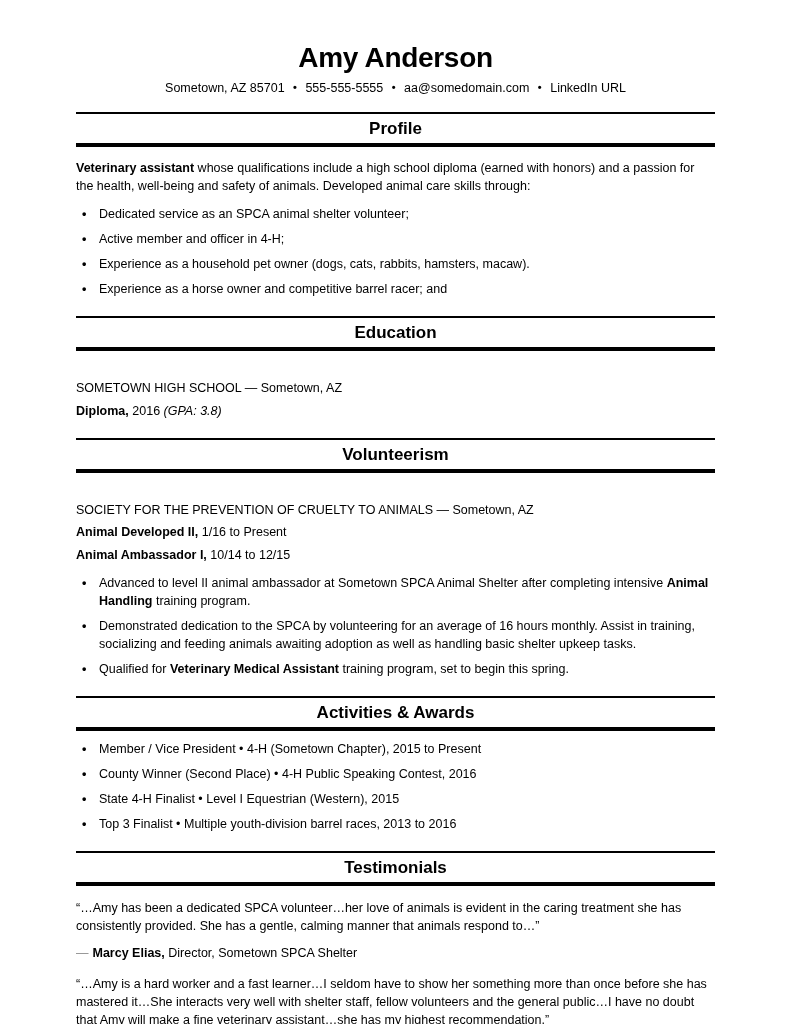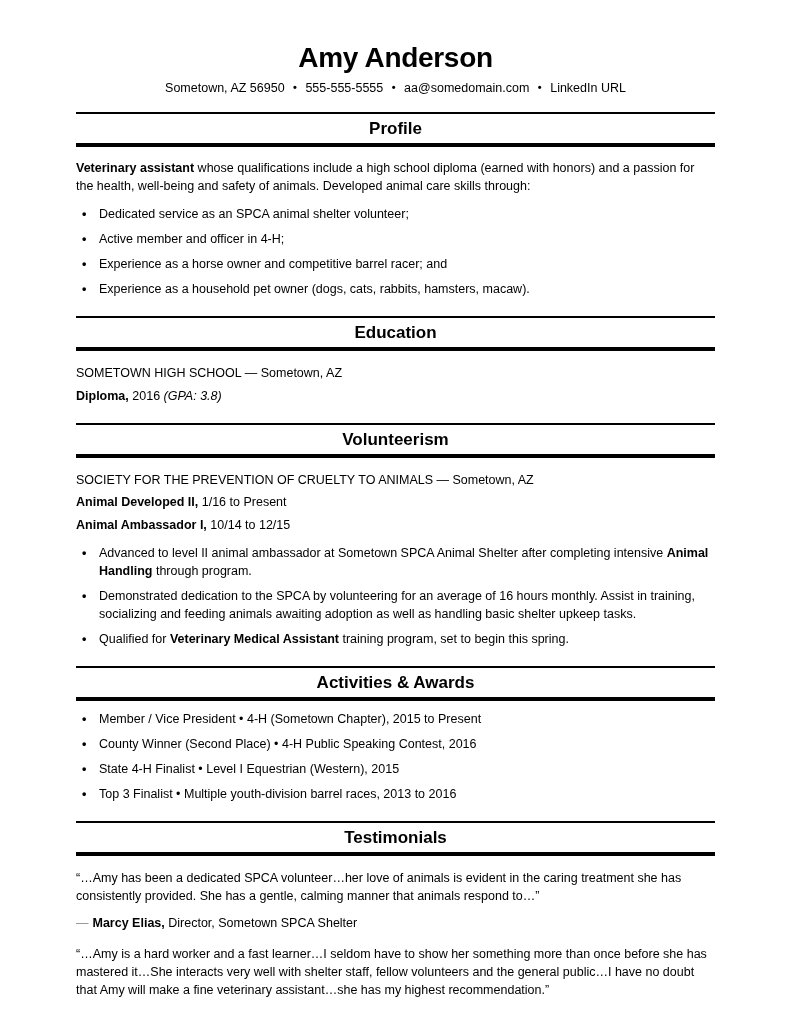--- a/index.html
+++ b/index.html
@@ -57,67 +57,67 @@
     margin-bottom: 7.5px;
   }
   ul.bullets li::before {
     content: "\2022";
     position: absolute;
     left: -17px;
     top: 0;
     font-weight: bold;
   }
   .edu-line, .role-line { margin: 5px 0; }
-  .first-line { margin-top: 14px; }
+  .first-line { margin-top: 29px; }
   .italic { font-style: italic; }
   .bold { font-weight: bold; }
   .quote { margin: 14px 0 6px 0; }
   .attribution { margin: 9px 0 4px 0; }
   .attr-dash { color: #8a8a8a; margin-right: 4px; }
 </style>
 </head>
 <body>
 
 <div class="page">
 
   <h1 class="name">Amy Anderson</h1>
   <div class="contact">
-    <span>Sometown, AZ 56950</span>
+    <span>Sometown, AZ 85701</span>
     <span class="sep">•</span>
     <span>555-555-5555</span>
     <span class="sep">•</span>
     <span>aa@somedomain.com</span>
     <span class="sep">•</span>
     <span>LinkedIn URL</span>
   </div>
 
   <div class="section-title">Profile</div>
   <div class="body-text">
     <p class="lead"><b class="bold">Veterinary assistant</b><span> whose qualifications include a high school diploma (earned with honors) and a passion for the health, well-being and safety of animals. Developed animal care skills through:</span></p>
     <ul class="bullets">
       <li><span>Dedicated service as an SPCA animal shelter volunteer;</span></li>
       <li><span>Active member and officer in 4-H;</span></li>
+      <li><span>Experience as a household pet owner (dogs, cats, rabbits, hamsters, macaw).</span></li>
       <li><span>Experience as a horse owner and competitive barrel racer; and</span></li>
-      <li><span>Experience as a household pet owner (dogs, cats, rabbits, hamsters, macaw).</span></li>
     </ul>
   </div>
 
   <div class="section-title">Education</div>
   <div class="body-text">
     <div class="edu-line first-line">SOMETOWN HIGH SCHOOL — Sometown, AZ</div>
     <div class="edu-line"><b class="bold">Diploma,</b><span> 2016 </span><span class="italic">(GPA: 3.8)</span></div>
   </div>
 
   <div class="section-title">Volunteerism</div>
   <div class="body-text">
     <div class="edu-line first-line">SOCIETY FOR THE PREVENTION OF CRUELTY TO ANIMALS — Sometown, AZ</div>
     <div class="role-line"><b class="bold">Animal Developed II,</b><span> 1/16 to Present</span></div>
     <div class="role-line"><b class="bold">Animal Ambassador I,</b><span> 10/14 to 12/15</span></div>
     <ul class="bullets">
-      <li><span>Advanced to level II animal ambassador at Sometown SPCA Animal Shelter after completing intensive </span><b class="bold">Animal Handling</b><span> through program.</span></li>
+      <li><span>Advanced to level II animal ambassador at Sometown SPCA Animal Shelter after completing intensive </span><b class="bold">Animal Handling</b><span> training program.</span></li>
       <li><span>Demonstrated dedication to the SPCA by volunteering for an average of 16 hours monthly. Assist in training, socializing and feeding animals awaiting adoption as well as handling basic shelter upkeep tasks.</span><b class="bold"></b><span></span></li>
       <li><span>Qualified for </span><b class="bold">Veterinary Medical Assistant</b><span> training program, set to begin this spring.</span></li>
     </ul>
   </div>
 
   <div class="section-title">Activities &amp; Awards</div>
   <div class="body-text">
     <ul class="bullets first-line">
       <li><span>Member / Vice President • 4-H (Sometown Chapter), 2015 to Present</span></li>
       <li><span>County Winner (Second Place) • 4-H Public Speaking Contest, 2016</span></li>

